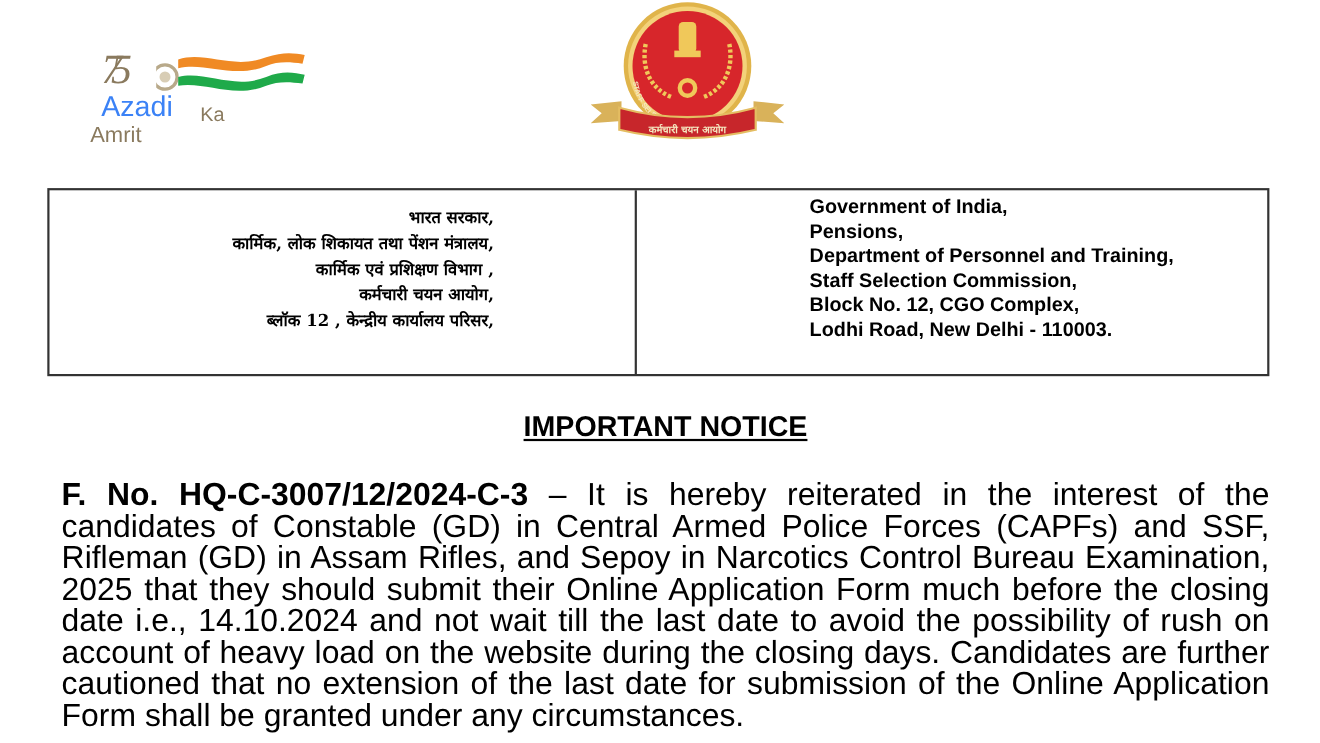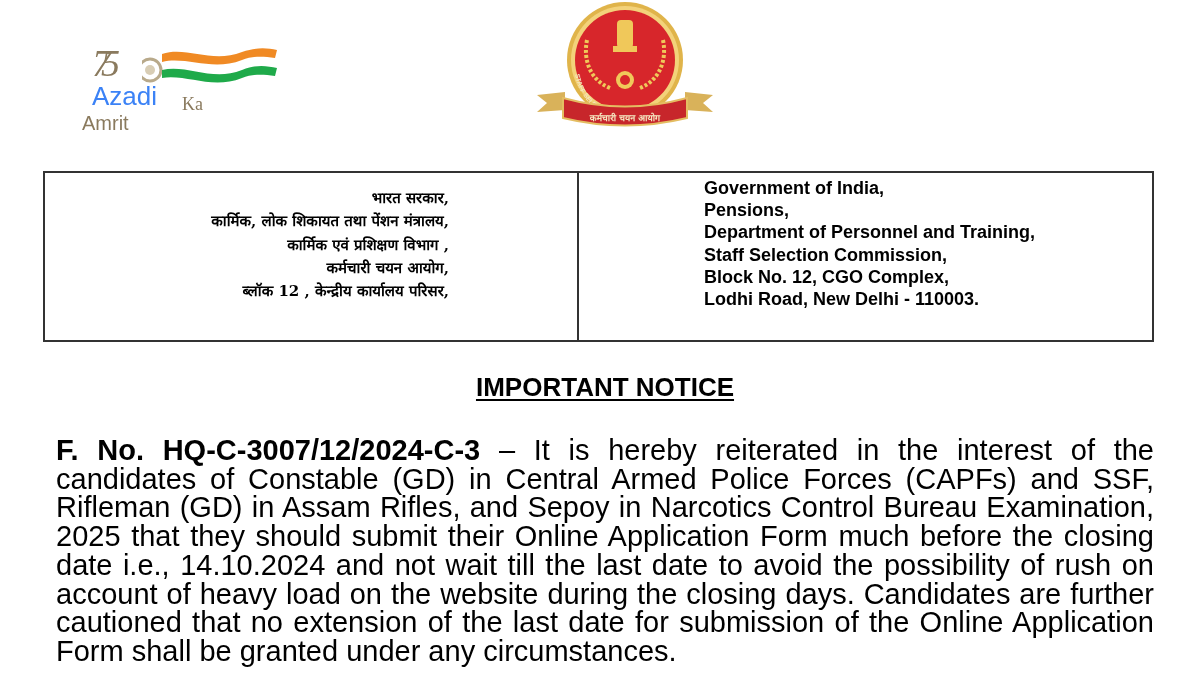--- a/index.html
+++ b/index.html
@@ -3,28 +3,28 @@
 <meta charset="utf-8">
 <style>
   html, body { margin:0; padding:0; background:#ffffff; }
   body { width:1200px; height:675px; position:relative; overflow:hidden; font-family:"Liberation Sans", sans-serif; color:#000; }
 
   
   .aka-logo { position:absolute; left:82px; top:34px; width:220px; height:110px; }
   .aka-75 { position:absolute; left:10px; top:0; font-family:"Liberation Serif", serif; font-size:38px; color:#8a7a5e; letter-spacing:-10px; font-weight:300; line-height:58px; font-style:italic; }
   .aka-flag { position:absolute; left:60px; top:8px; }
   .aka-azadi { position:absolute; left:10px; top:48px; font-size:26px; color:#3b82f6; line-height:28px; }
-  .aka-ka { position:absolute; left:100px; top:60px; font-size:18px; color:#8a7a5e;font-family:Liberation Serif, serif; }
+  .aka-ka { position:absolute; left:100px; top:60px; font-size:18px; color:#8a7a5e; }
   .aka-amrit { position:absolute; left:0px; top:77px; font-size:20px; color:#8a7a5e; line-height:24px; }
   .aka-mahotsav { position:absolute; left:68px; top:73px; font-size:28px; color:#8a7a5e; line-height:30px; }
 
   .ssc-logo { position:absolute; left:535px; top:0px; width:180px; height:135px; }
 
   
-  .addr-table { position:absolute; left:43px; top:171px; width:1111px; height:171px; border:2px solid #333; box-sizing:border-box; display:flex; }
+  .addr-table { position:absolute; left:43px; top:171px; width:1111px; height:171px; border:2px solid #333; box-sizing:border-box; display:flex;gap:32px; }
   .addr-hi { width:534px; border-right:2px solid #333; box-sizing:border-box; padding:14px 128px 0 0; text-align:right; font-family:"DejaVu Serif", serif; font-weight:bold; font-size:15px; line-height:23.3px; }
   .addr-en { flex:1; padding:4px 0 0 125px; font-family:"Liberation Sans", sans-serif; font-weight:bold; font-size:18px; line-height:22.2px; }
   .addr-line { display:block; white-space:nowrap; }
 
   
   .notice-title { position:absolute; left:0; width:1210px; top:372px; text-align:center; font-weight:bold; font-size:26px; text-decoration:underline; text-decoration-thickness:2px; text-underline-offset:3px; }
 
   
   .notice-body { position:absolute; left:56px; top:436px; width:1098px; font-size:29px; line-height:28.7px; text-align:justify; text-align-last:left; }
   .notice-body .ref { font-weight:bold; }

